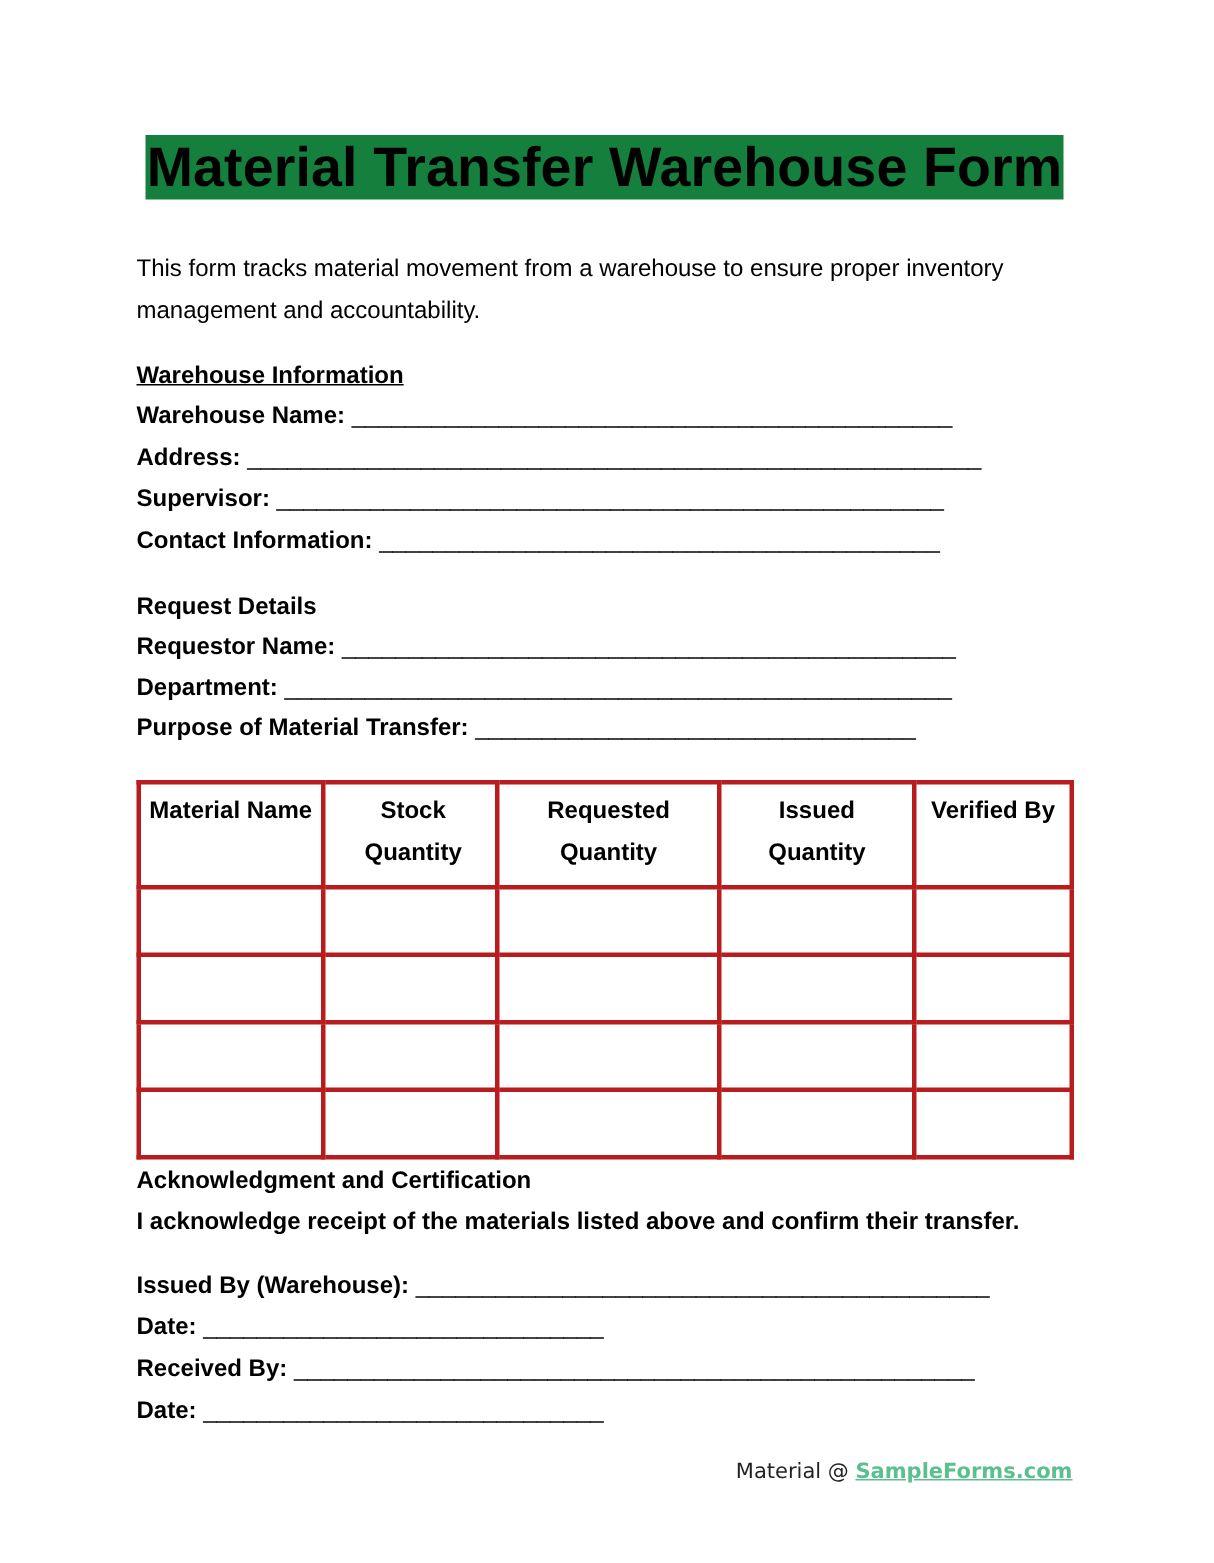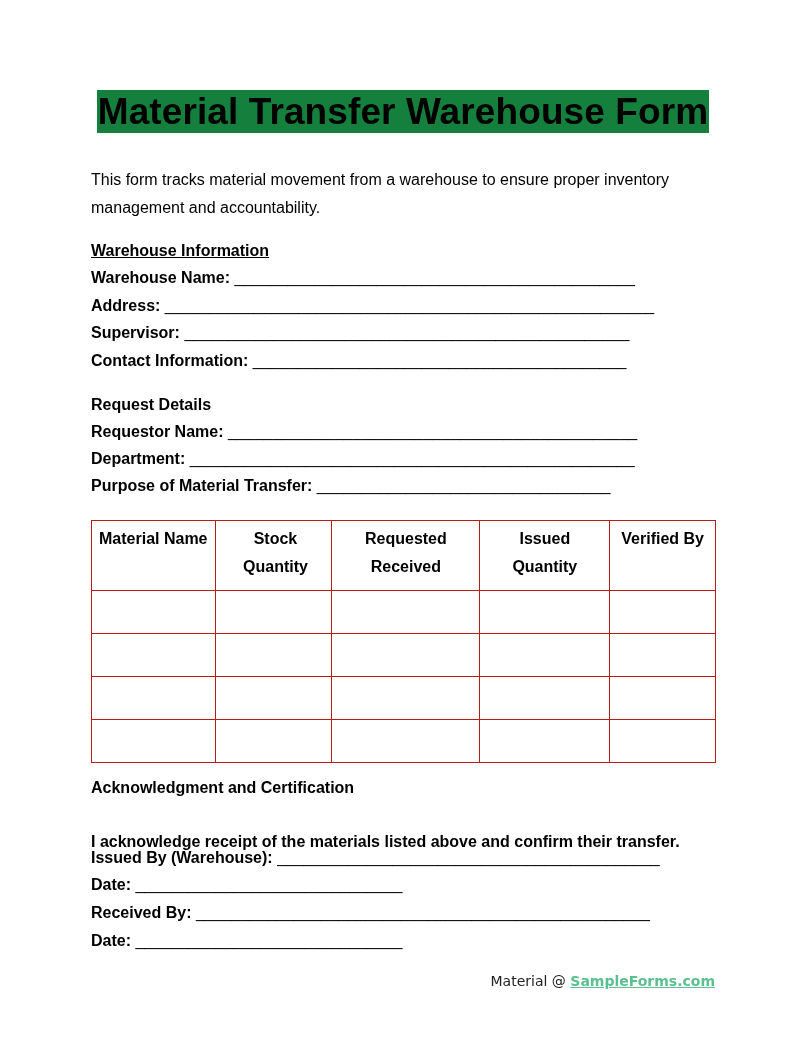--- a/index.html
+++ b/index.html
@@ -64,21 +64,21 @@
     table.materials {
       position: absolute;
       left: 0;
       top: 520px;
       width: 625px;
       border-collapse: collapse;
       font-size: 16px;
     }
     table.materials th,
     table.materials td {
-      border: 1px solid #b91c1c;
+      border: 3px solid #b91c1c;
       padding: 0;
     }
     table.materials th {
       font-weight: bold;
       text-align: center;
       vertical-align: top;
       line-height: 28px;
       height: 70px;
       padding-top: 4px;
       box-sizing: border-box;
@@ -152,21 +152,21 @@
       <col style="width:124px">
       <col style="width:117px">
       <col style="width:148px">
       <col style="width:130px">
       <col style="width:106px">
     </colgroup>
     <thead>
       <tr>
         <th>Material Name</th>
         <th style="padding-left:18px;padding-right:14px;">Stock Quantity</th>
-        <th style="padding-left:30px;padding-right:30px;">Requested Received</th>
+        <th style="padding-left:30px;padding-right:30px;">Requested Quantity</th>
         <th style="padding-left:28px;padding-right:28px;">Issued Quantity</th>
         <th>Verified By</th>
       </tr>
     </thead>
     <tbody>
       <tr>
         <td></td>
         <td></td>
         <td></td>
         <td></td>
@@ -190,21 +190,21 @@
         <td></td>
         <td></td>
         <td></td>
         <td></td>
         <td></td>
       </tr>
     </tbody>
   </table>
 
   <div class="line" style="top:778px;">Acknowledgment and Certification</div>
-  <div class="line" style="top:832px;">I acknowledge receipt of the materials listed above and confirm their transfer.</div>
+  <div class="line" style="top:805px;">I acknowledge receipt of the materials listed above and confirm their transfer.</div>
 
   <div class="line" style="top:848px;">
     <span>Issued By (Warehouse):</span>
     <span class="blank">___________________________________________</span>
   </div>
   <div class="line" style="top:875px;">
     <span>Date:</span>
     <span class="blank">______________________________</span>
   </div>
   <div class="line" style="top:903px;">

